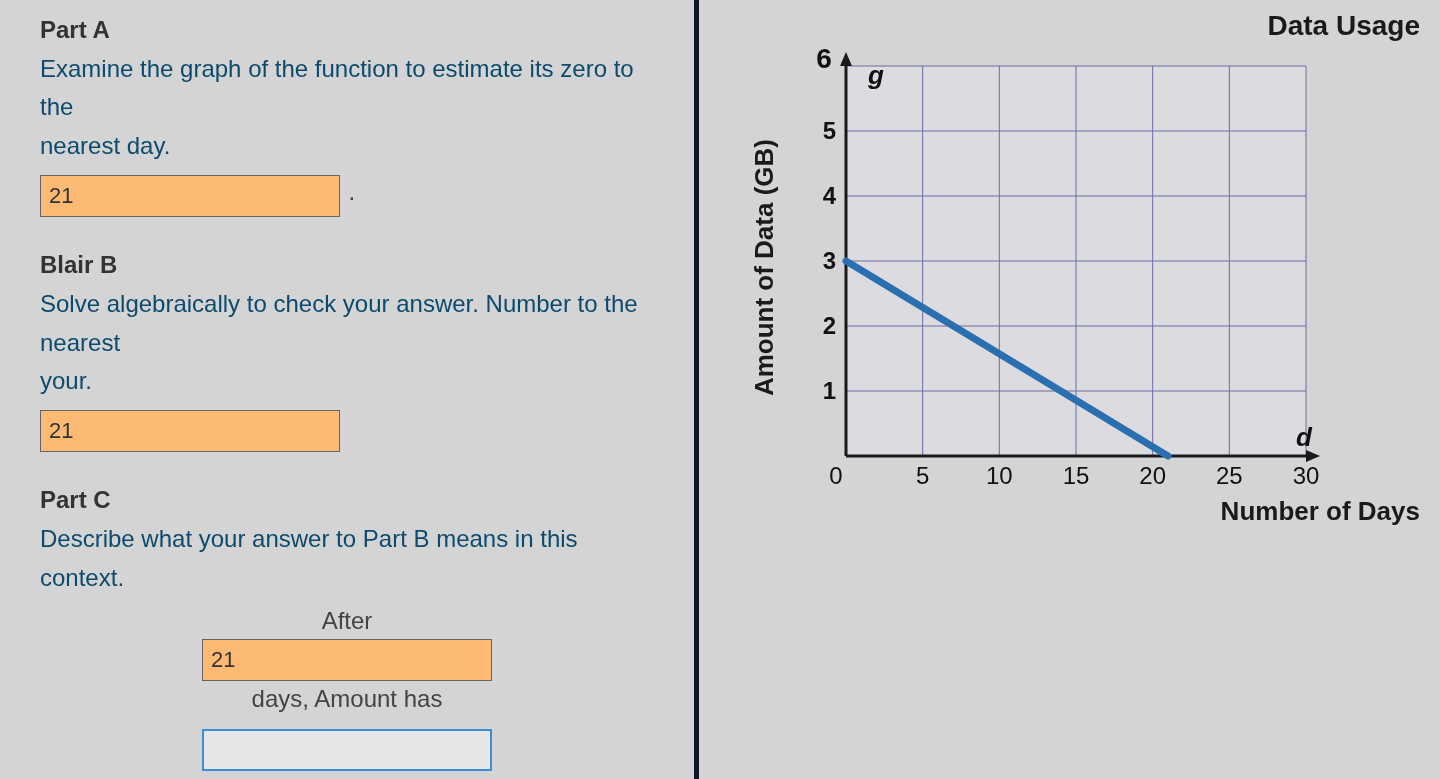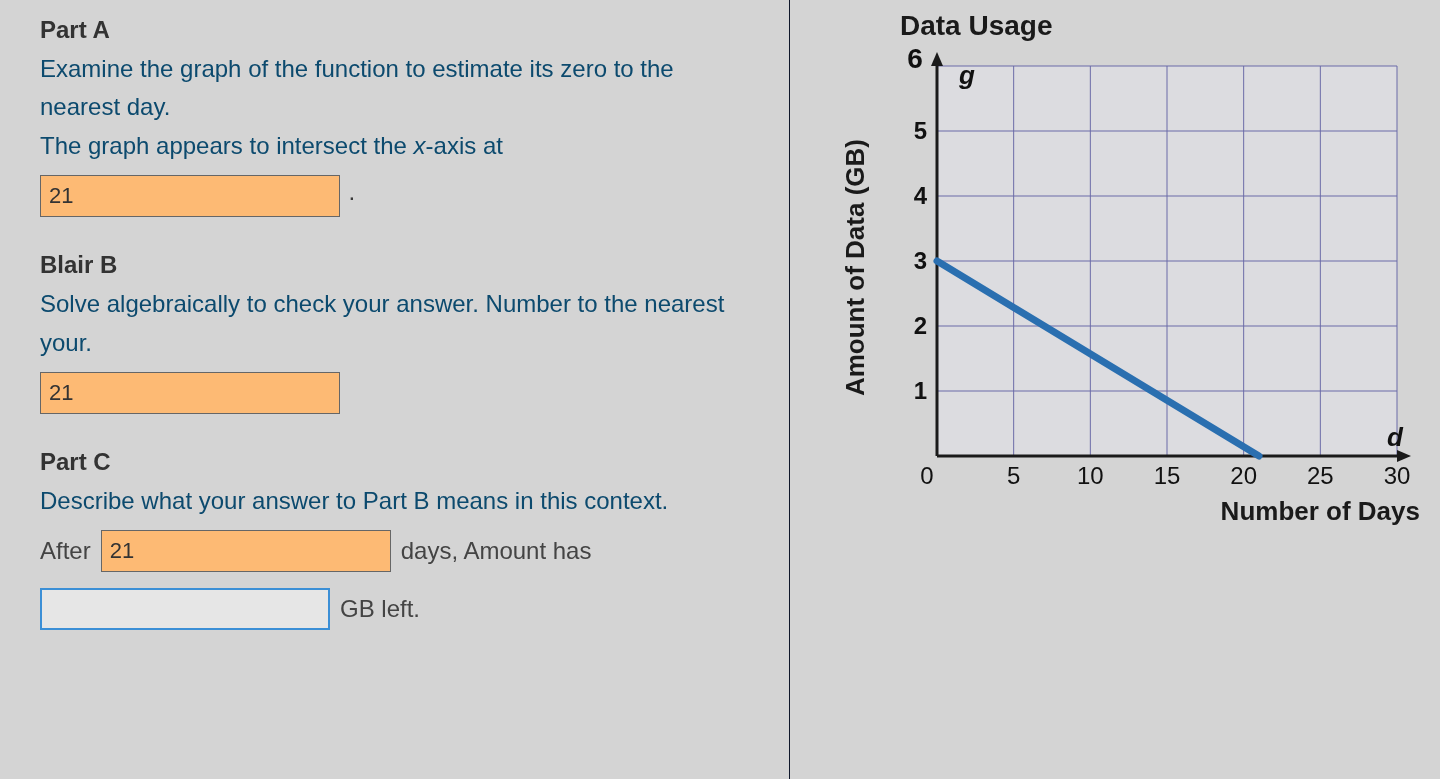--- a/index.html
+++ b/index.html
@@ -6,23 +6,23 @@
   body {
     background: #d4d4d4;
     font-family: Arial, Helvetica, sans-serif;
     color: #3a3a3a;
     width: 1440px;
     height: 779px;
     overflow: hidden;
     display: flex;
   }
   .left-col {
-    width: 790px;
+    width: 699px;
     padding: 16px 40px 20px 40px;
-    border-right: 1px solid #0f172a;
+    border-right: 5px solid #0f172a;
   }
   .right-col {
     flex: 1;
     padding: 10px 20px 20px 50px;
     position: relative;
   }
   .part-heading {
     font-weight: bold;
     font-size: 24px;
     color: #333;
@@ -47,28 +47,29 @@
     font-family: inherit;
   }
   .input-box.focused {
     border: 2px solid #3b8fd6;
     background: #e6e6e6;
   }
   .section { margin-bottom: 34px; }
   .inline-row {
     display: flex;
     align-items: center;
-    gap: 10px;
+    gap: 4px;
     font-size: 24px;
     color: #444;
     margin-bottom: 16px;
+    flex-direction: column;
   }
   .inline-row .input-box { width: 290px; }
   .chart-title {
-    text-align: left;
+    text-align: right;
     font-size: 28px;
     font-weight: bold;
     color: #1a1a1a;
     margin-bottom: 4px;
     margin-left: 60px;
   }
   .chart-wrap {
     display: flex;
     align-items: center;
   }
@@ -97,21 +98,20 @@
 </head>
 <body>
 
 <div class="left-col">
 
   <div class="section">
     <div class="part-heading">Part A</div>
     <div class="body-text">
       <span>Examine the graph of the function to estimate its zero to the</span><br>
       <span>nearest day.</span><br>
-      <span>The graph appears to intersect the <i>x</i>-axis at</span>
     </div>
     <div>
       <input type="text" class="input-box" value="21" style="">
       <span class="period">.</span>
     </div>
   </div>
 
   <div class="section">
     <div class="part-heading">Blair B</div>
     <div class="body-text">

